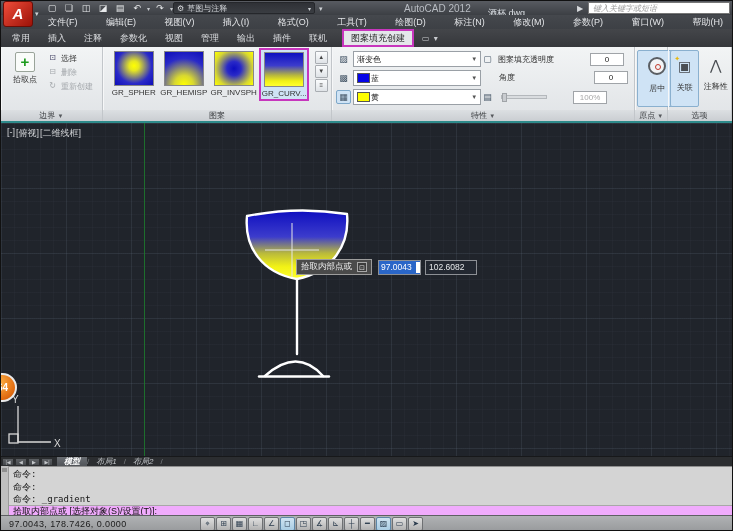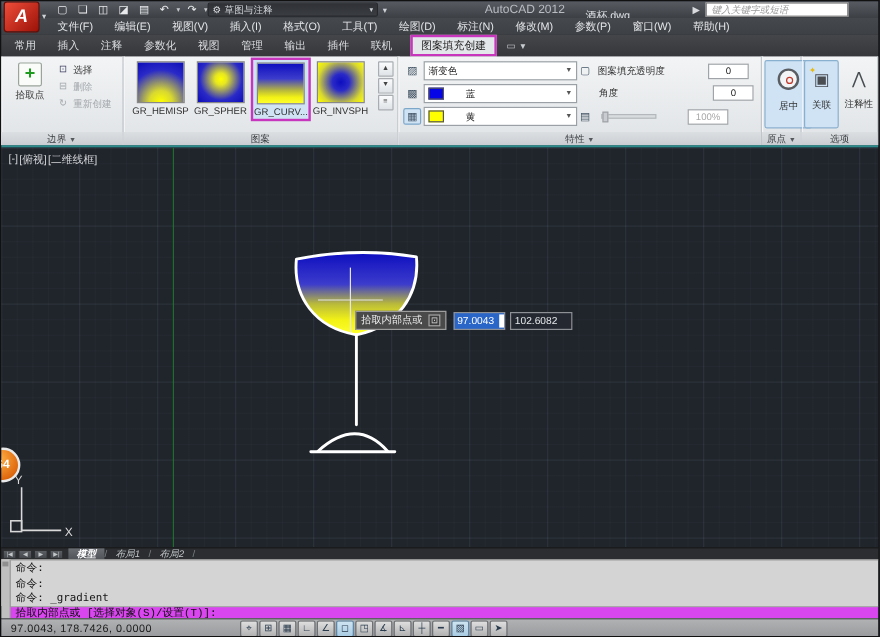--- a/index.html
+++ b/index.html
@@ -21,26 +21,26 @@
   .qat .mini-arrow { color:#c5c8cc; font-size:6px; }
   .ws-combo { position:absolute; top:1px; left:172px; width:142px; height:12px;
     background:linear-gradient(#2f3136,#3a3d42); border:1px solid #25272b; border-radius:2px;
     color:#cfd2d6; font-size:8px; display:flex; align-items:center; padding:0 3px; gap:3px; }
   .ws-combo .gear { font-size:8px; color:#d8dadd; }
   .ws-combo .lbl { flex:1; white-space:nowrap; overflow:hidden; }
   .ws-extra { position:absolute; top:4px; left:318px; color:#cfd2d6; font-size:7px; }
   .title-app { position:absolute; top:2px; left:403px; color:#b9bdc3; font-size:10px;text-align:right; }
   .title-file { position:absolute; top:6px; left:487px; color:#dde1e6; font-size:9px; }
   .search-arrow { position:absolute; top:3px; left:576px; color:#d8dadd; font-size:8px; }
-  .search-box { position:absolute; top:1px; left:587px; width:119px; height:12px;
+  .search-box { position:absolute; top:1px; left:587px; width:142px; height:12px;
     background:#fff; border:1px solid #777; font-size:8px; font-style:italic; color:#8a8a8a; padding:0 4px; }
   .search-box::placeholder { color:#9a9a9a; font-style:italic; }
   
   .menubar { position:absolute; top:14px; left:0; right:0; height:14px;
-    background:linear-gradient(#45484d,#3d4045); display:flex; padding-left:38px; }
+    background:linear-gradient(#45484d,#3d4045); display:flex; padding-left:38px;justify-content:space-between; }
   .menubar span { color:#e3e5e8; font-size:9px; line-height:14px; padding:0 9px; white-space:nowrap; }
   
   .tabrow { position:absolute; top:28px; left:0; right:0; height:18px;
     background:linear-gradient(#44464a,#35373b); display:flex; align-items:flex-end; padding-left:2px; }
   .rtab { color:#dcdee1; font-size:9px; line-height:17px; padding:0 6px; margin:0 3px; white-space:nowrap; }
   .rtab-active { background:#e4e7ea; color:#1d1d1d; font-size:9px; line-height:14px; padding:0 7px;
     margin-left:6px; border:2px solid #c736bd; white-space:nowrap; }
   .ribbon-toggle { margin-left:8px; color:#c9ccd0; font-size:8px; line-height:16px; letter-spacing:1px; }
   
   .ribbon { position:absolute; top:46px; left:0; right:0; height:74px; display:flex;
@@ -76,21 +76,21 @@
   .gal-scroll { position:absolute; top:4px; left:212px; width:13px; }
   .gal-scroll div { height:13px; margin-bottom:1px; background:linear-gradient(#fbfcfd,#dfe3e7);
     border:1px solid #a9adb2; font-size:6px; text-align:center; line-height:11px; color:#444; border-radius:1px; }
   
   .p-props { width:304px; }
   .prow { position:absolute; display:flex; align-items:center; }
   .picon { width:15px; height:14px; border:1px solid transparent; font-size:9px; line-height:13px;
     text-align:center; color:#456; }
   .picon.pressed { background:#cfe3f5; border:1px solid #7da7c9; border-radius:2px; }
   .combo { display:flex; align-items:center; height:16px; background:#fff; border:1px solid #9aa0a6;
-    font-size:8px; color:#222; padding:0 3px; gap:18px; }
+    font-size:8px; color:#222; padding:0 3px; gap:1px; }
   .combo .chev { margin-left:auto; font-size:6px; color:#555; }
   .chip { width:13px; height:10px; border:1px solid #555; }
   .chip-blue { background:#0505e8; }
   .chip-yellow { background:#ffff00; }
   .plabel { font-size:8px; color:#333; white-space:nowrap; }
   .vbox { height:13px; background:#fff; border:1px solid #a0a4a8; font-size:8px; color:#222;
     text-align:center; line-height:12px; }
   .vbox.disabled { color:#a8a8a8; }
   .slider-track { width:46px; height:4px; background:#d9dcdf; border:1px solid #b4b8bc; position:relative; }
   .slider-handle { position:absolute; left:0; top:-3px; width:5px; height:9px; background:#c9ccd0; border:1px solid #a0a4a8; }
@@ -147,22 +147,22 @@
   .dtab-sep { color:#7d8084; }
   
   .cmd-history { position:absolute; top:465px; left:0; right:0; height:39px; background:#d4d4d4;
     border-top:1px solid #8e8e8e; padding:1px 0 0 12px;
     font-family:"DejaVu Sans Mono","Liberation Mono",monospace; font-size:9px; color:#161616; }
   .cmd-history div { line-height:12.5px; white-space:pre; }
   .cmd-grip { position:absolute; top:465px; left:0; width:8px; height:49px; background:#bfbfbf;
     border-right:1px solid #9a9a9a; }
   .cmd-grip::before { content:""; position:absolute; top:2px; left:1px; width:5px; height:4px;
     background:#8f8f8f; }
-  .cmd-active { position:absolute; top:504px; left:8px; right:0; height:10px; background:#d946ef;
-    border-top:1px solid #a8a8a8; font-family:Liberation Mono, monospace;
+  .cmd-active { position:absolute; top:504px; left:8px; right:0; height:10px; background:#f0abfc;
+    border-top:1px solid #a8a8a8; font-family:Liberation Sans, sans-serif;
     font-size:9px; line-height:10px; color:#101010; padding-left:4px; white-space:pre; }
   
   .statusbar { position:absolute; top:514px; left:0; right:0; height:28px;
     background:linear-gradient(#b0b2b4,#85878a); border-top:1px solid #5e6063; }
   .coords { position:absolute; left:8px; top:3px; font-size:9px; color:#1b1b1b; letter-spacing:.4px; }
   .sb-buttons { position:absolute; left:199px; top:1px; display:flex; gap:1px; }
   .sb-btn { width:15px; height:14px; background:linear-gradient(#dfdfdf,#b2b2b2); border:1px solid #6e7073;
     border-radius:2px; font-size:8px; line-height:12px; text-align:center; color:#2a3b4d; }
   .sb-btn.pressed { background:linear-gradient(#cfe4f2,#a9cce3); border-color:#5d87a8; }
 </style>
@@ -251,34 +251,34 @@
       </div>
       <div class="panel-footer">
         <span>边界</span> <span class="pf-arrow">▼</span>
       </div>
     </div>
 
     <div class="panel p-pattern">
       <div class="panel-body">
         <div class="swatches">
           <div class="sw-item">
+            <div class="sw sw-spher"></div>
+            <div class="sw-label">GR_SPHER</div>
+          </div>
+          <div class="sw-item">
             <div class="sw sw-hemisp"></div>
             <div class="sw-label">GR_HEMISP</div>
           </div>
           <div class="sw-item">
-            <div class="sw sw-spher"></div>
-            <div class="sw-label">GR_SPHER</div>
+            <div class="sw sw-invsph"></div>
+            <div class="sw-label">GR_INVSPH</div>
           </div>
           <div class="sw-item sw-selected">
             <div class="sw sw-curv"></div>
             <div class="sw-label">GR_CURV...</div>
-          </div>
-          <div class="sw-item">
-            <div class="sw sw-invsph"></div>
-            <div class="sw-label">GR_INVSPH</div>
           </div>
         </div>
         <div class="gal-scroll">
           <div>▲</div>
           <div>▼</div>
           <div>≡</div>
         </div>
       </div>
       <div class="panel-footer">
         <span>图案</span>

